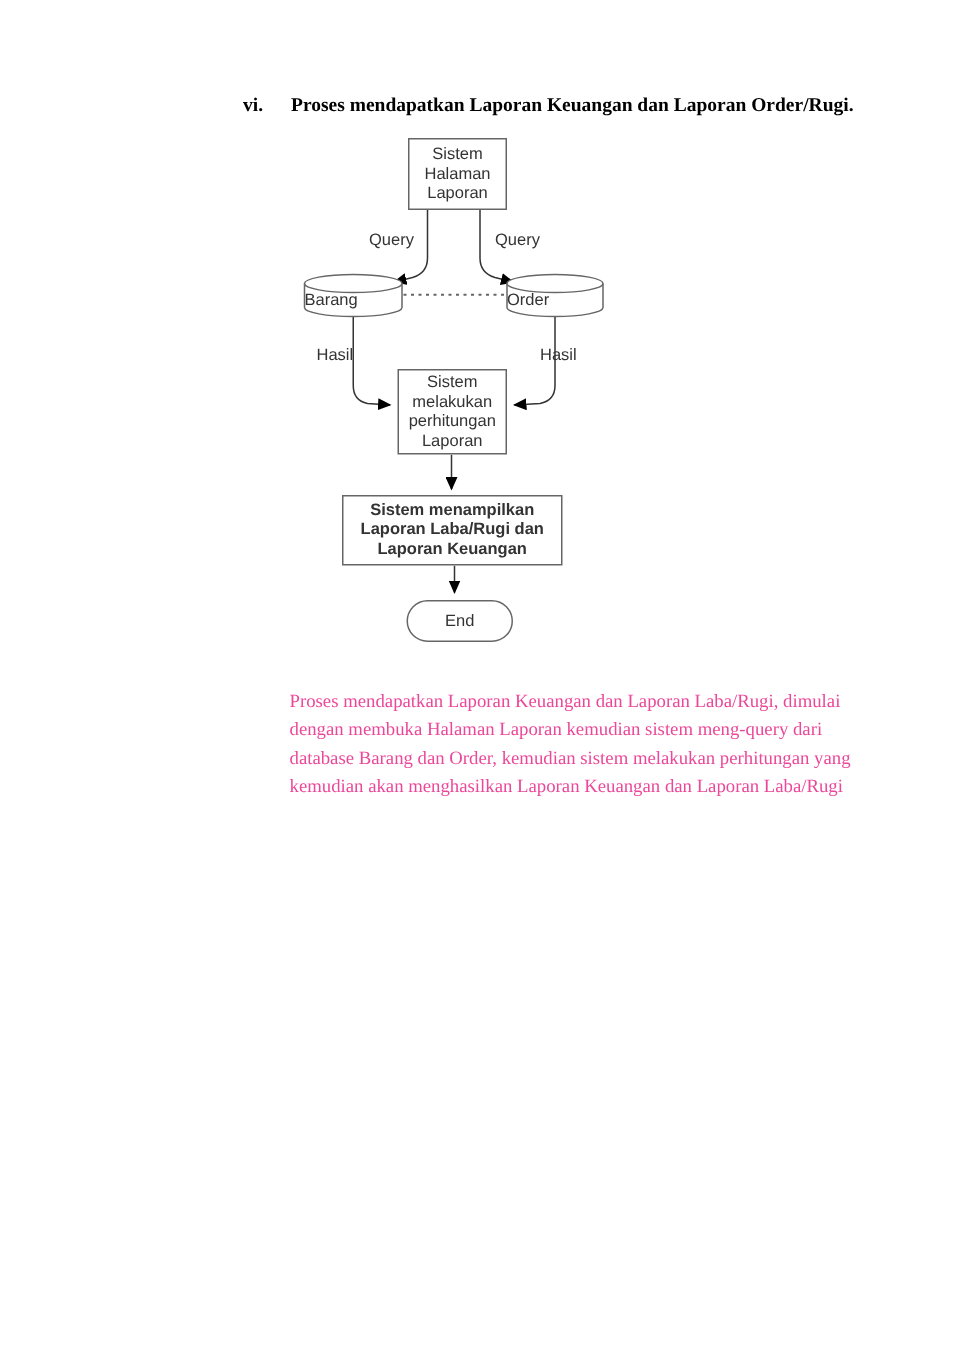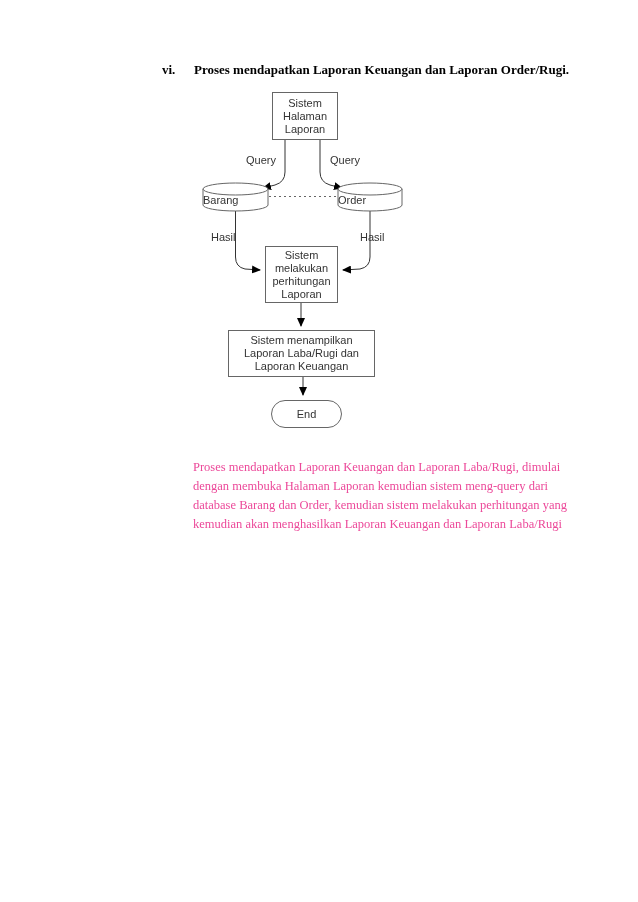--- a/index.html
+++ b/index.html
@@ -48,21 +48,21 @@
     font-size: 11px;
     line-height: 13px;
     text-align: center;
     display: flex;
     align-items: center;
     justify-content: center;
     white-space: pre-line;
   }
   .node-start   { left: 272px; top: 92px;  width: 66px;  height: 48px; }
   .node-process { left: 265px; top: 246px; width: 73px;  height: 57px; }
-  .node-display { left: 228px; top: 330px; width: 147px; height: 47px; }
+  .node-display { left: 228px; top: 330px; width: 147px; height: 47px; font-weight: bold; }
   .node-end {
     left: 271px; top: 400px; width: 71px; height: 28px;
     border-radius: 14px;
   }
   .cyl-label {
     position: absolute;
     font-family: "Liberation Sans", sans-serif;
     font-size: 11px;
     line-height: 13px;
     color: var(--shape-text, #333333);

